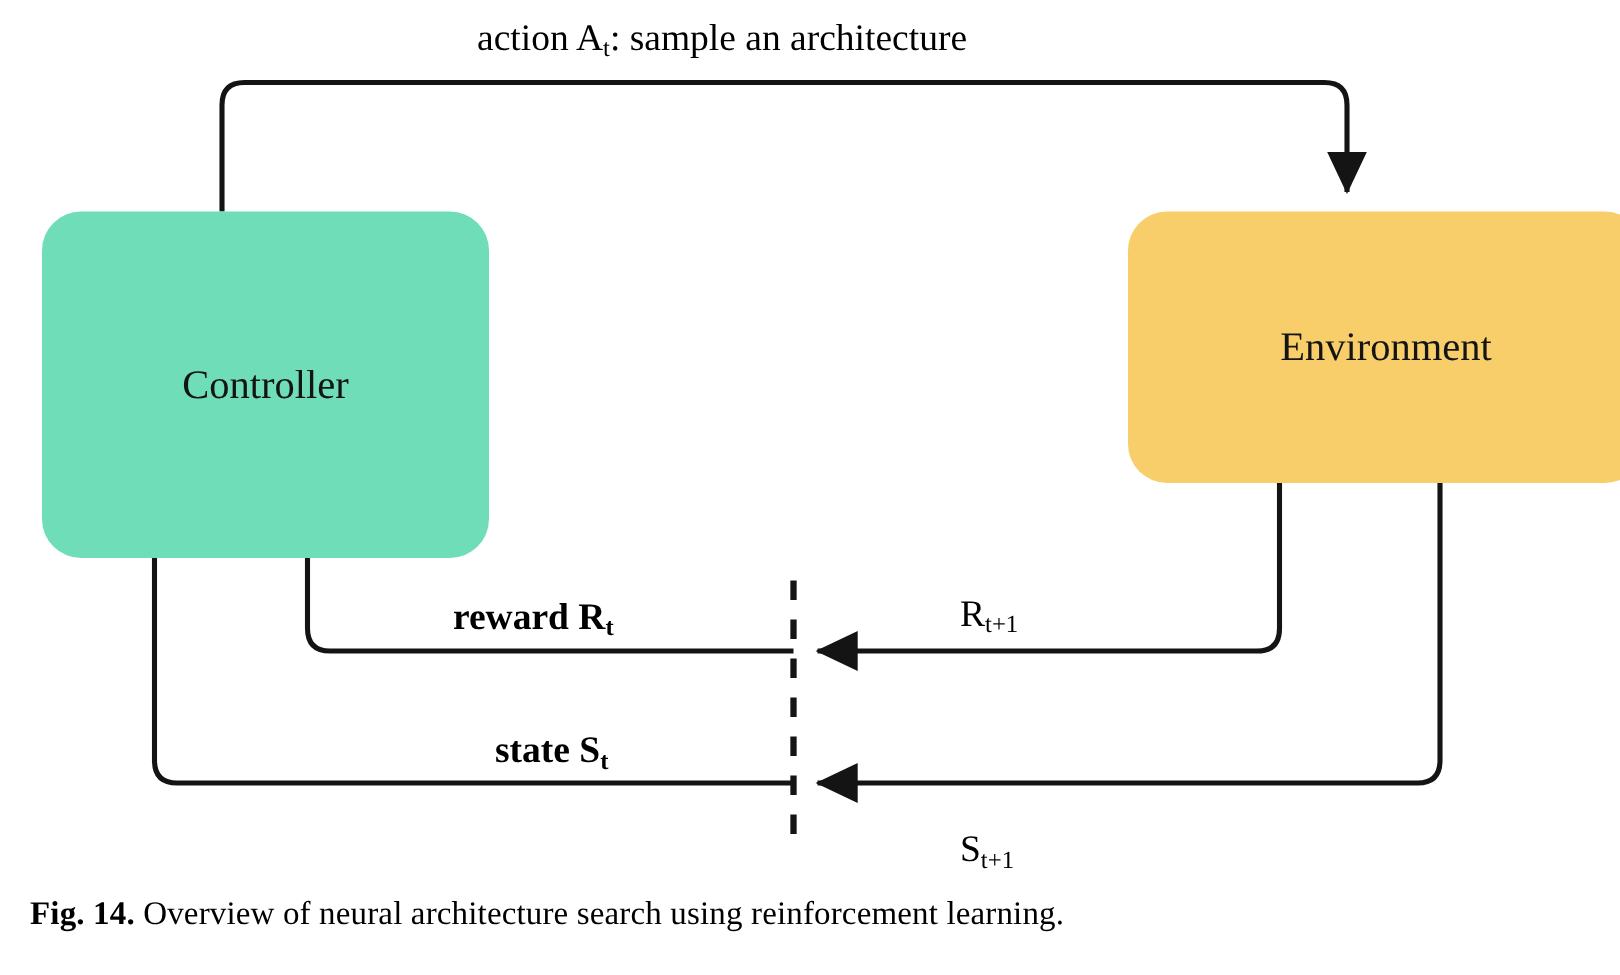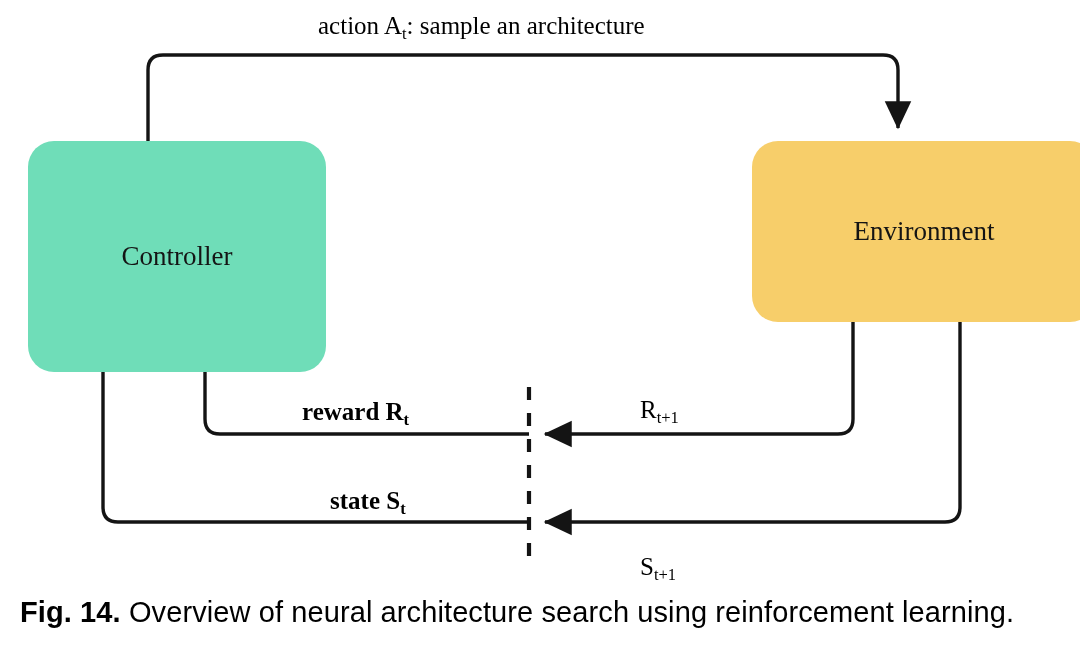--- a/index.html
+++ b/index.html
@@ -80,24 +80,24 @@
   #label-reward-next { left: 640px; top: 396px; }
   #label-state   { left: 330px; top: 487px; font-weight: bold; }
   #label-state-next  { left: 640px; top: 506px; margin-top: 47px; }
 
   
   #caption {
     position: absolute;
     left: 20px;
     top: 596px;
     width: 1044px;
-    font-size: 29px;
+    font-size: 22px;
     letter-spacing: 0.1px;
     color: #000000;
-    font-family: Liberation Sans, sans-serif;
+    font-family: Liberation Serif, serif;
     white-space: nowrap;
   }
   #caption .caption-fig {
     font-weight: bold;
   }
   #caption .caption-text {
     font-weight: normal;
   }
 </style>
 </head>

